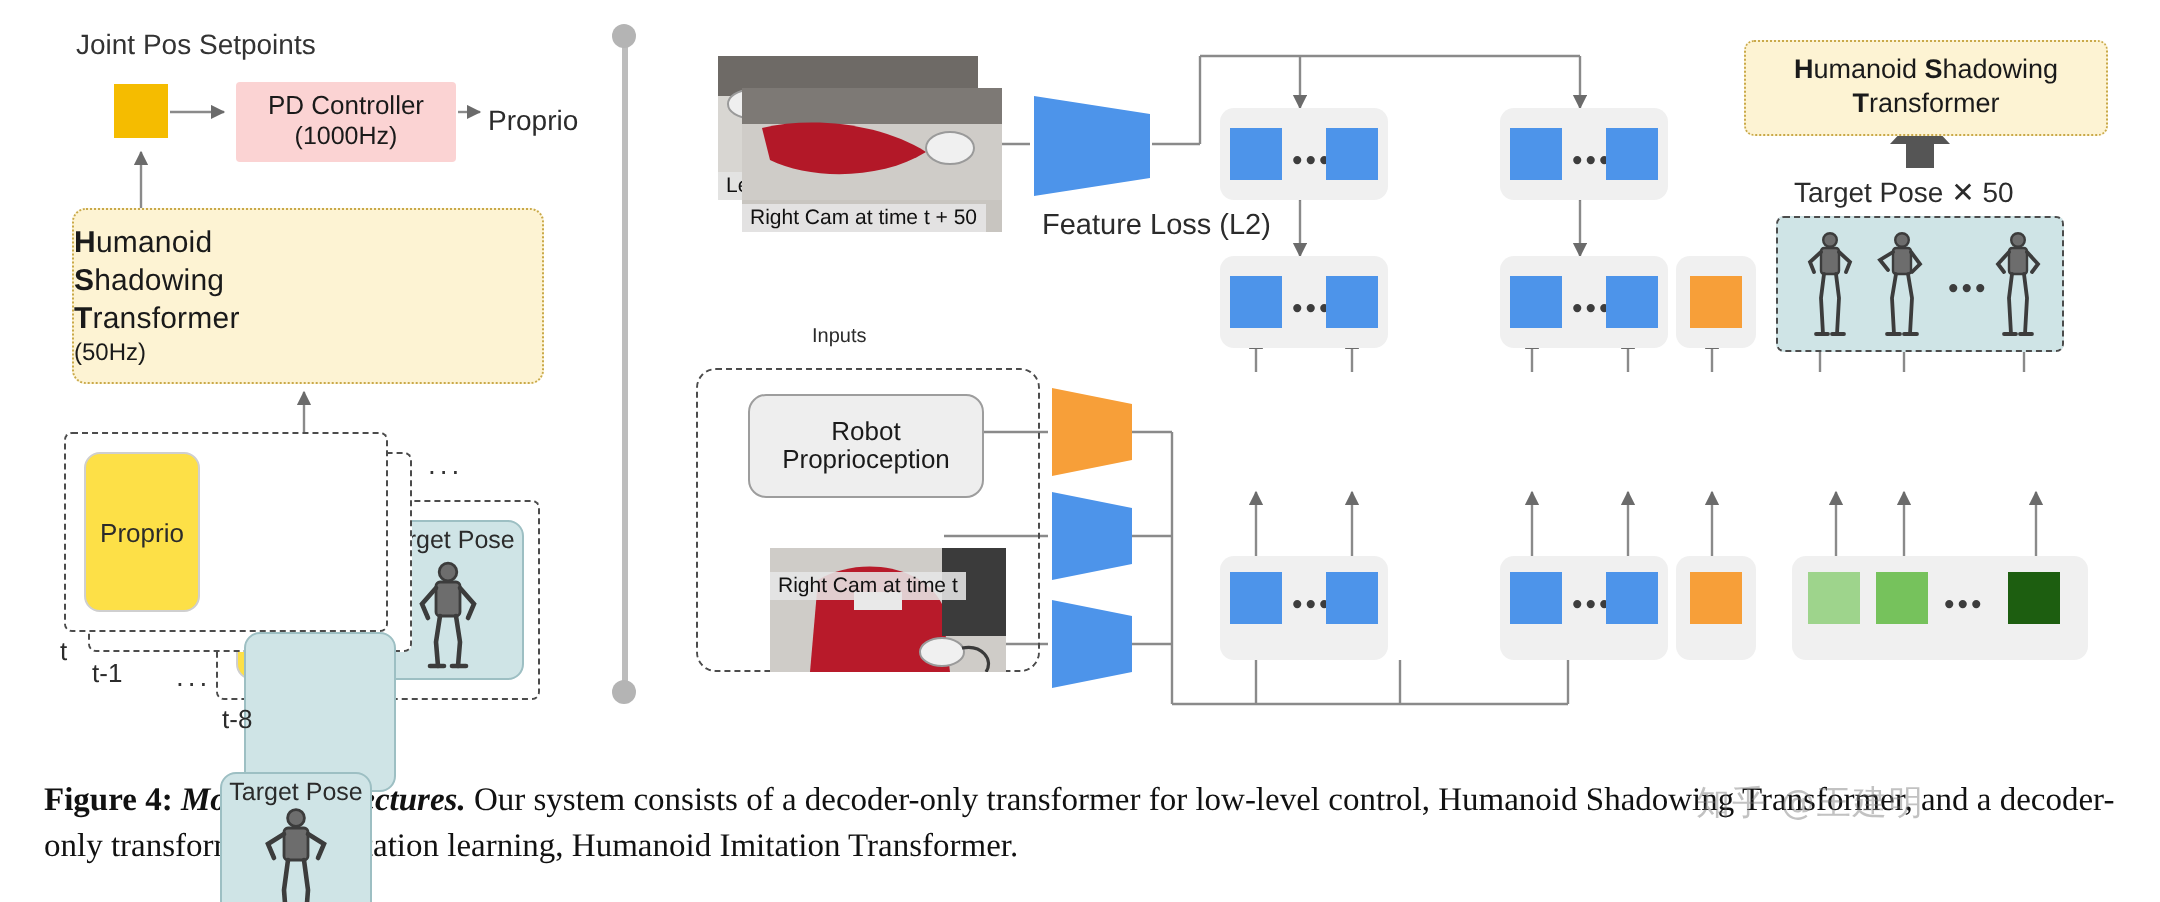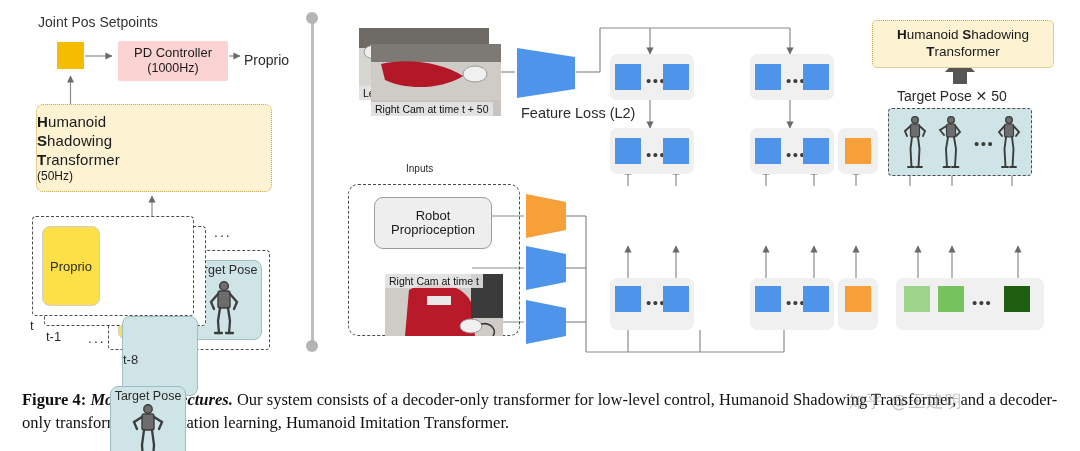--- a/index.html
+++ b/index.html
@@ -67,21 +67,21 @@
 
   #prop-t   { left: 42px;  top: 226px; width: 58px; height: 80px; z-index: 7; }
   #pose-t   { left: 110px; top: 226px; width: 76px; height: 80px; z-index: 7; }
   #prop-t1  { left: 54px;  top: 236px; width: 58px; height: 80px; z-index: 5; }
   #pose-t1  { left: 122px; top: 236px; width: 76px; height: 80px; z-index: 5; }
   #prop-t8  { left: 118px; top: 260px; width: 58px; height: 80px; z-index: 4; }
   #pose-t8  { left: 186px; top: 260px; width: 76px; height: 80px; z-index: 4; }
 
   #tlab-t   { left: 30px;  top: 318px; font-size: 13px; z-index: 8; }
   #tlab-t1  { left: 46px;  top: 329px; font-size: 13px; z-index: 8; }
-  #tlab-t8  { left: 123px; top: 352px; font-size: 13px; z-index: 8; }
+  #tlab-t8  { left: 111px; top: 352px; font-size: 13px; z-index: 8; }
   #ell-left { left: 88px;  top: 330px; font-size: 14px; letter-spacing: 2px; z-index: 8; color:#333; }
   #ell-left-top { left: 214px; top: 224px; font-size: 14px; letter-spacing: 2px; z-index: 8; color:#333; }
 
   
   #divider { left: 311px; top: 16px; width: 3px; height: 332px; background: #bdbdbd; border-radius: 2px; }
   #divider-dot-top { left: 306px; top: 12px; width: 12px; height: 12px; border-radius: 50%; background: #b4b4b4; }
   #divider-dot-bot { left: 306px; top: 340px; width: 12px; height: 12px; border-radius: 50%; background: #b4b4b4; }
 
   
   .cam { border: 0; background: #8d8d8d; overflow: hidden; position: absolute; }
@@ -363,21 +363,21 @@
 
   <div class="cam" style="left:385px; top:274px; width:118px; height:62px; z-index:3;">
     <svg width="118" height="62" viewBox="0 0 118 62">
       <rect width="118" height="62" fill="#cfccc8"></rect>
       <path d="M24,16 C44,4 76,8 86,28 L90,62 L20,62 Z" fill="#b81a2a"></path>
       <rect x="42" y="22" width="24" height="9" fill="#e9e9e9"></rect>
       <rect x="86" y="0" width="32" height="44" fill="#3b3b3b"></rect>
       <ellipse cx="86" cy="52" rx="11" ry="7" fill="#f0f0f0" stroke="#9a9a9a" stroke-width="1"></ellipse>
       <path d="M96,50 C106,48 112,56 108,62" stroke="#3a3a3a" stroke-width="1.6" fill="none"></path>
     </svg>
-    <div class="caption" style="top:0;">Right Cam at time t</div>
+    <div class="caption" style="top:12px;">Right Cam at time t</div>
   </div>
 
   <div class="trap" style="left:524px; top:192px;">
     <svg width="44" height="48" viewBox="0 0 44 48">
         <path d="M2,2 L42,10 L42,38 L2,46 Z" fill="#f79f39"></path>
       </svg>
   </div>
   <div class="trap" style="left:524px; top:244px;">
     <svg width="44" height="48" viewBox="0 0 44 48">
         <path d="M2,2 L42,10 L42,38 L2,46 Z" fill="#4d94ea"></path>

